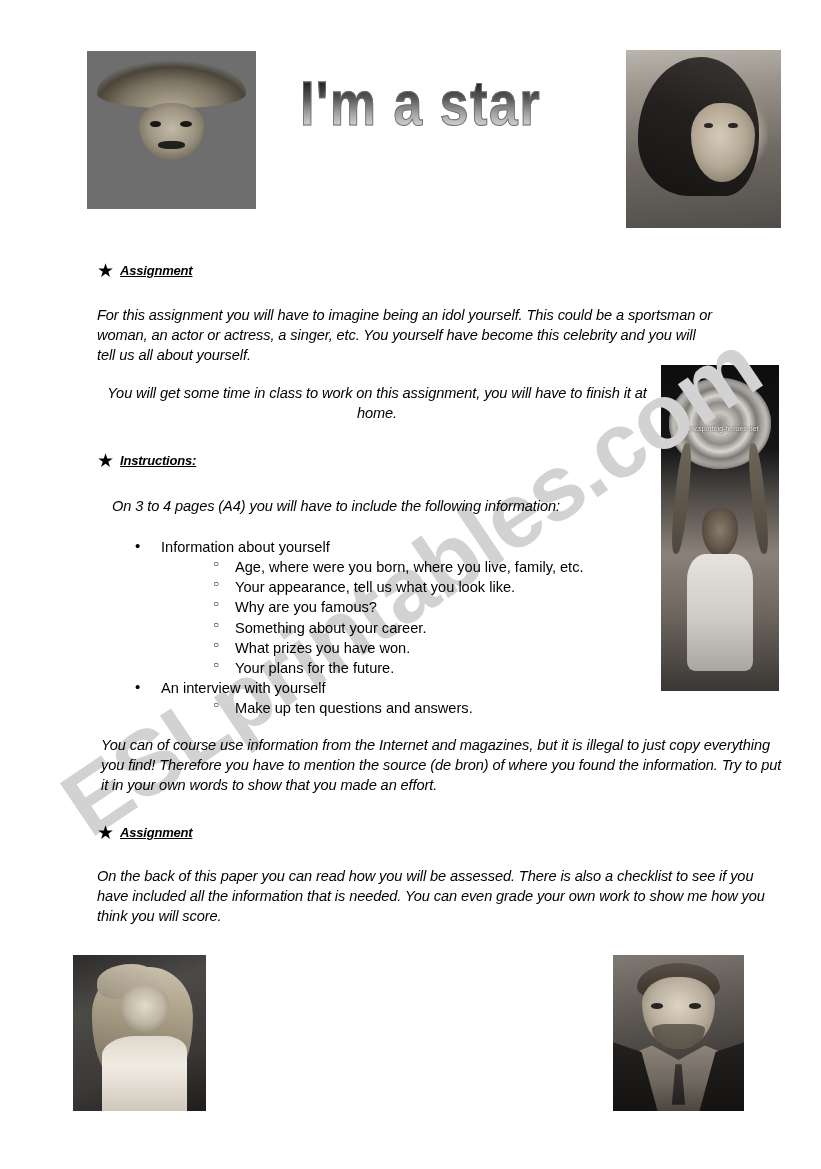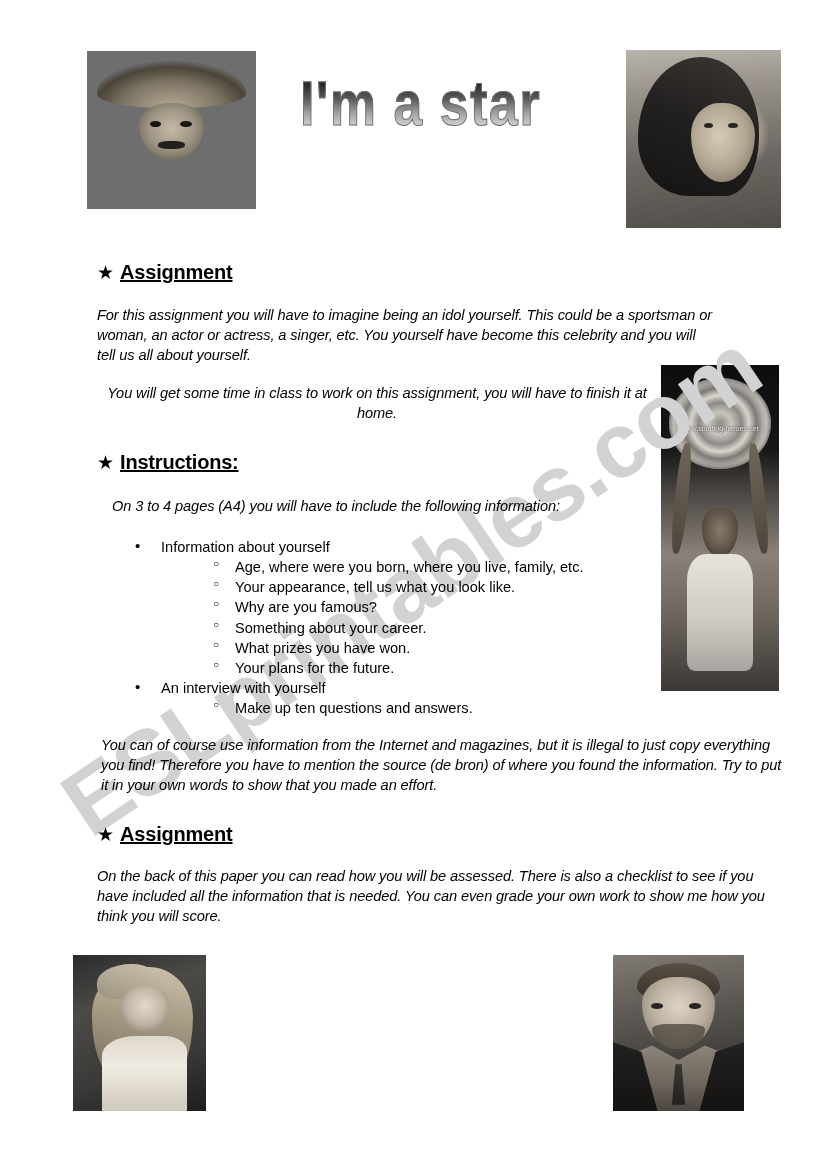--- a/index.html
+++ b/index.html
@@ -248,24 +248,25 @@
     gap: 6px;
     margin: 0;
   }
   .star-icon {
     font-size: 19px;
     line-height: 1;
     color: #000;
     display: inline-block;
   }
   .heading-text {
-    font-size: 20px;
+    font-size: 13px;
     font-weight: bold;
     text-decoration: underline;
     letter-spacing: -0.2px;
+    font-style: italic;
   }
   p.para {
     margin: 0;
     font-size: 14.6px;
     line-height: 1.37;
     letter-spacing: -0.1px;
     width: 620px;
     font-style: italic;
   }
   p.para.wide { width: 690px; }

